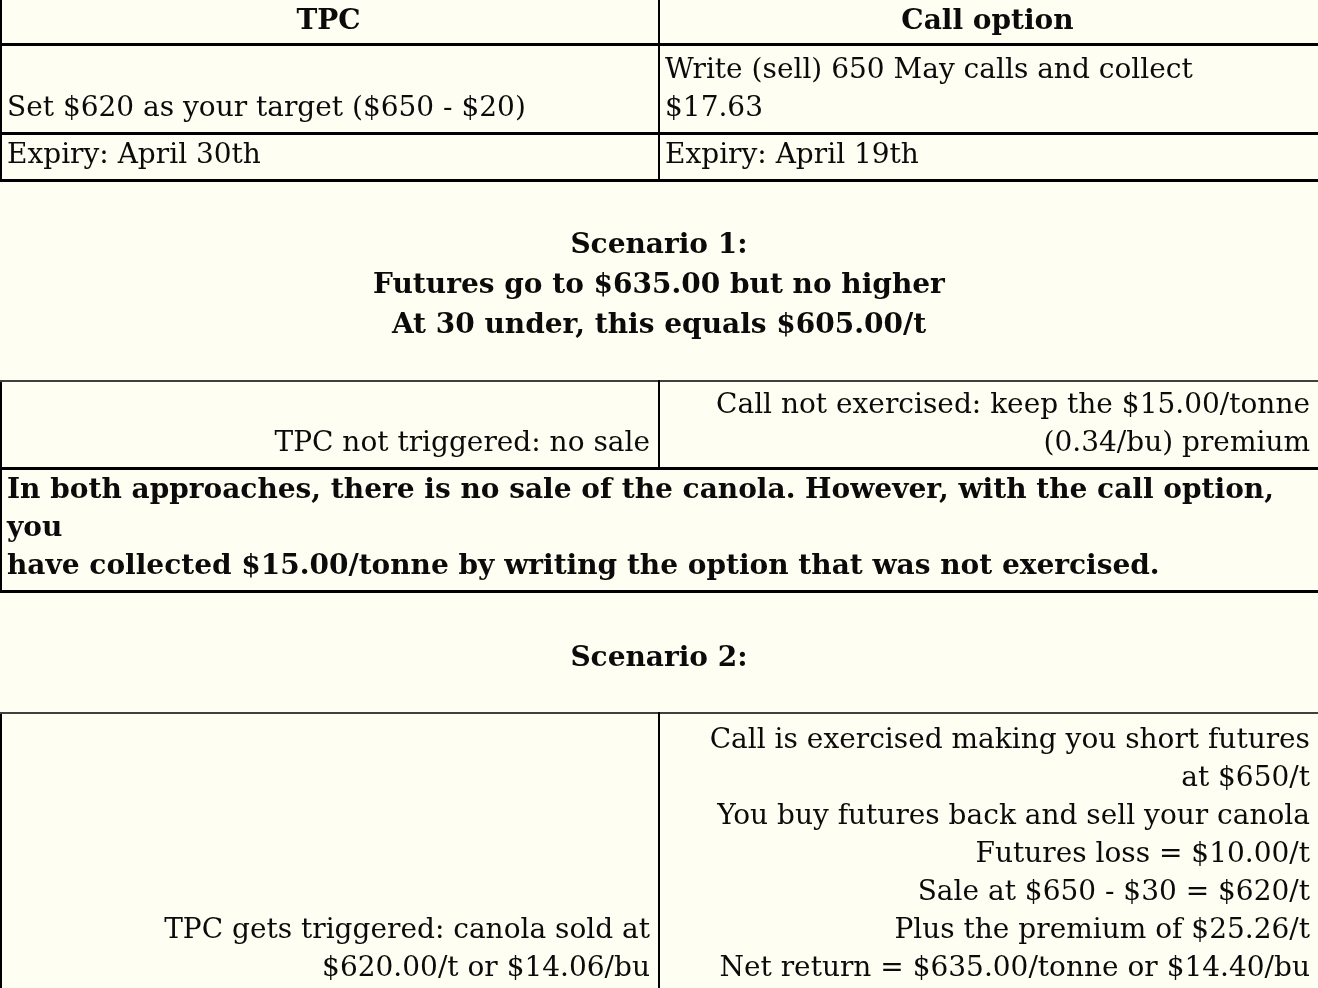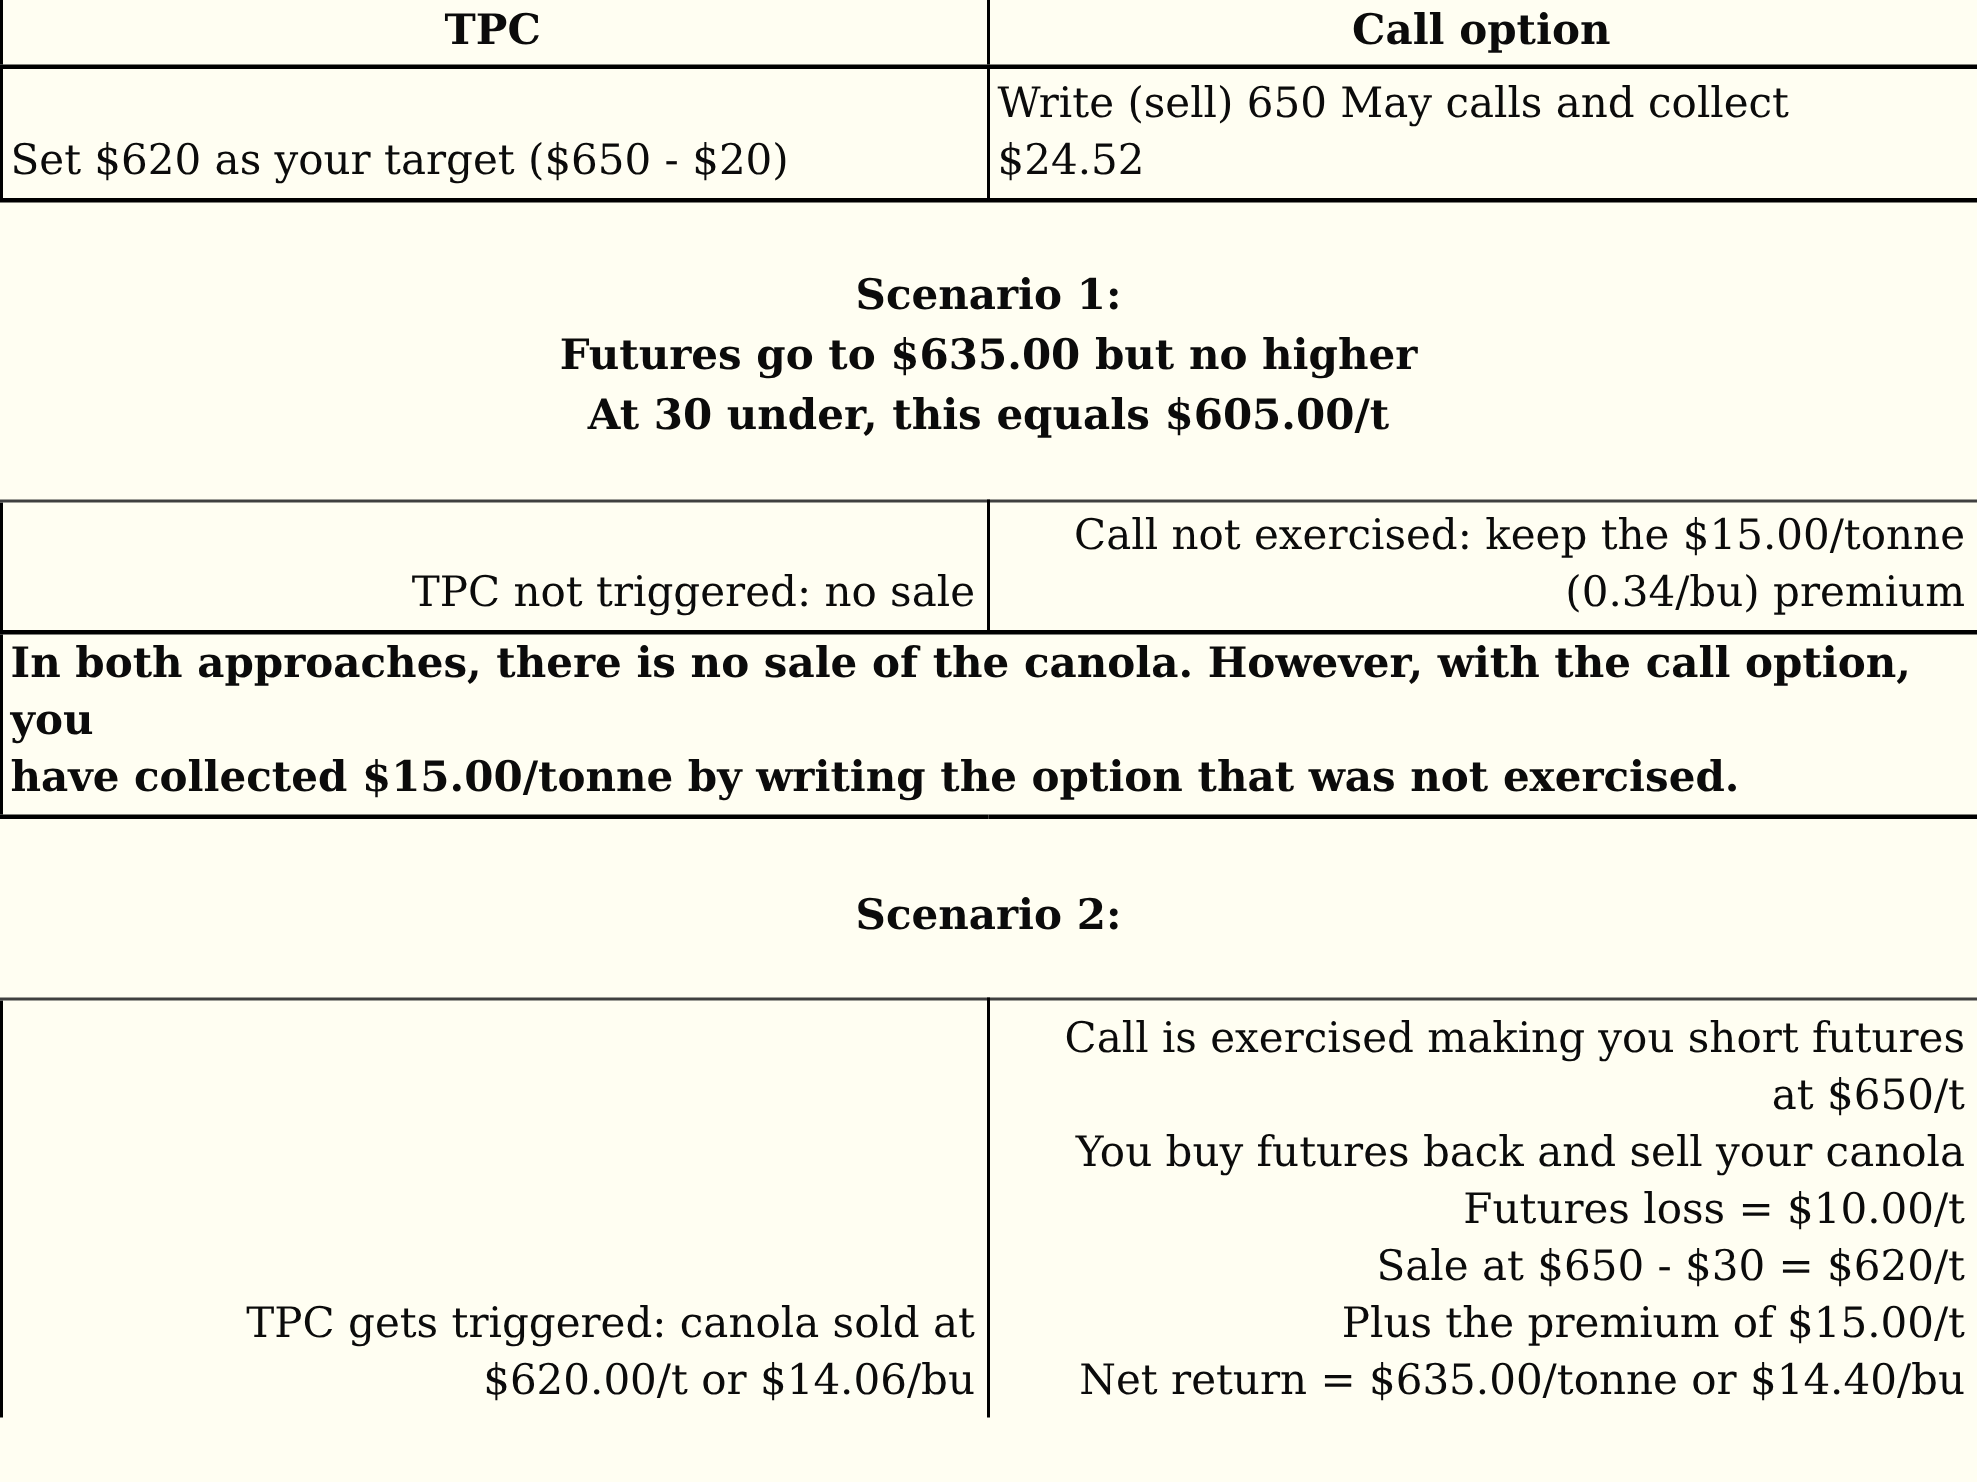--- a/index.html
+++ b/index.html
@@ -73,22 +73,26 @@
     </colgroup>
   <tbody>
       <tr class="t1-head">
     <th class="divided hrule">TPC</th>
     <th class="hrule">Call option</th>
   </tr>
   <tr class="t1-row2">
     <td class="divided hrule">Set $620 as your target ($650 - $20)</td>
     <td class="hrule">
       <span class="line">Write (sell) 650 May calls and collect</span>
-      <span class="line">$24.52</span>
+      <span class="line">$17.63</span>
     </td>
+  </tr>
+  <tr class="t1-row3">
+    <td class="divided hrule">Expiry: April 30th</td>
+    <td class="hrule">Expiry: April 19th</td>
   </tr>
 </tbody>
   </table>
 
 <div class="heading heading-1">
   <span class="line">Scenario 1:</span>
   <span class="line">Futures go to $635.00 but no higher</span>
   <span class="line">At 30 under, this equals $605.00/t</span>
 </div>
 
@@ -128,18 +132,18 @@
     <td class="divided toprule">
       <span class="line">TPC gets triggered: canola sold at</span>
       <span class="line">$620.00/t or $14.06/bu</span>
     </td>
     <td class="toprule">
       <span class="line">Call is exercised making you short futures</span>
       <span class="line">at $650/t</span>
       <span class="line">You buy futures back and sell your canola</span>
       <span class="line">Futures loss = $10.00/t</span>
       <span class="line">Sale at $650 - $30 = $620/t</span>
-      <span class="line">Plus the premium of $15.00/t</span>
+      <span class="line">Plus the premium of $25.26/t</span>
       <span class="line">Net return = $635.00/tonne or $14.40/bu</span>
     </td>
   </tr>
 </tbody>
   </table>
 
 </body></html>

